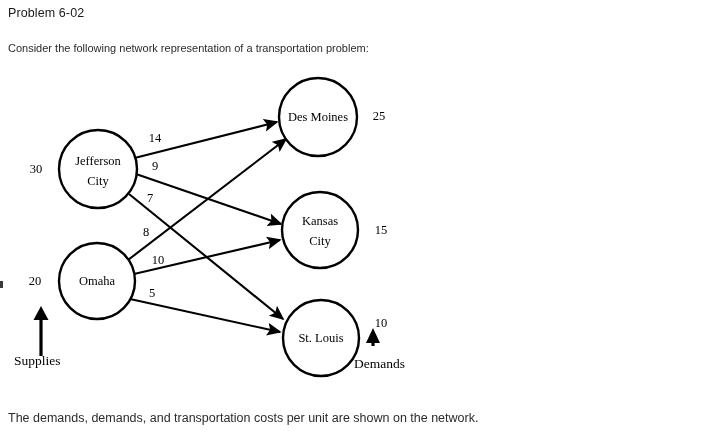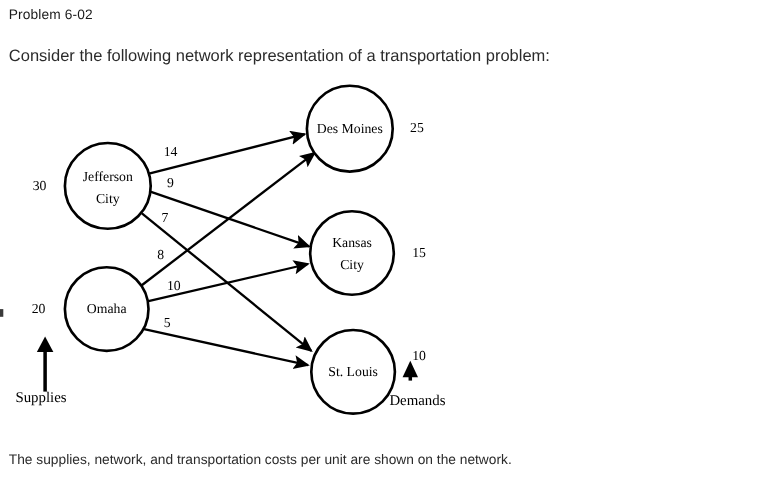--- a/index.html
+++ b/index.html
@@ -21,21 +21,21 @@
     top: 6px;
     font-size: 12.5px;
     font-weight: normal;
     color: #1a1a1a;
     letter-spacing: 0.1px;
   }
   #intro-text {
     position: absolute;
     left: 8px;
     top: 42px;
-    font-size: 15px;
+    font-size: 11px;
     color: #2b2b2b;
   }
   #caption-text {
     position: absolute;
     left: 8px;
     top: 411px;
     font-size: 12.5px;
     color: #2b2b2b;
   }
   #network-figure {
@@ -168,13 +168,13 @@
     <g>
       <line class="pointer-shaft" x1="373" y1="280" x2="373" y2="270"></line>
       <path d="M 373 262 L 380 277 L 366 277 Z" fill="#000000"></path>
     </g>
     <text class="axis-label" x="354" y="299">Demands</text>
   </svg>
 </div>
 
 <div class="edge-artifact"></div>
 
-<div id="caption-text">The supplies, network, and transportation costs per unit are shown on the network.</div>
+<div id="caption-text">The demands, demands, and transportation costs per unit are shown on the network.</div>
 
 </body></html>

